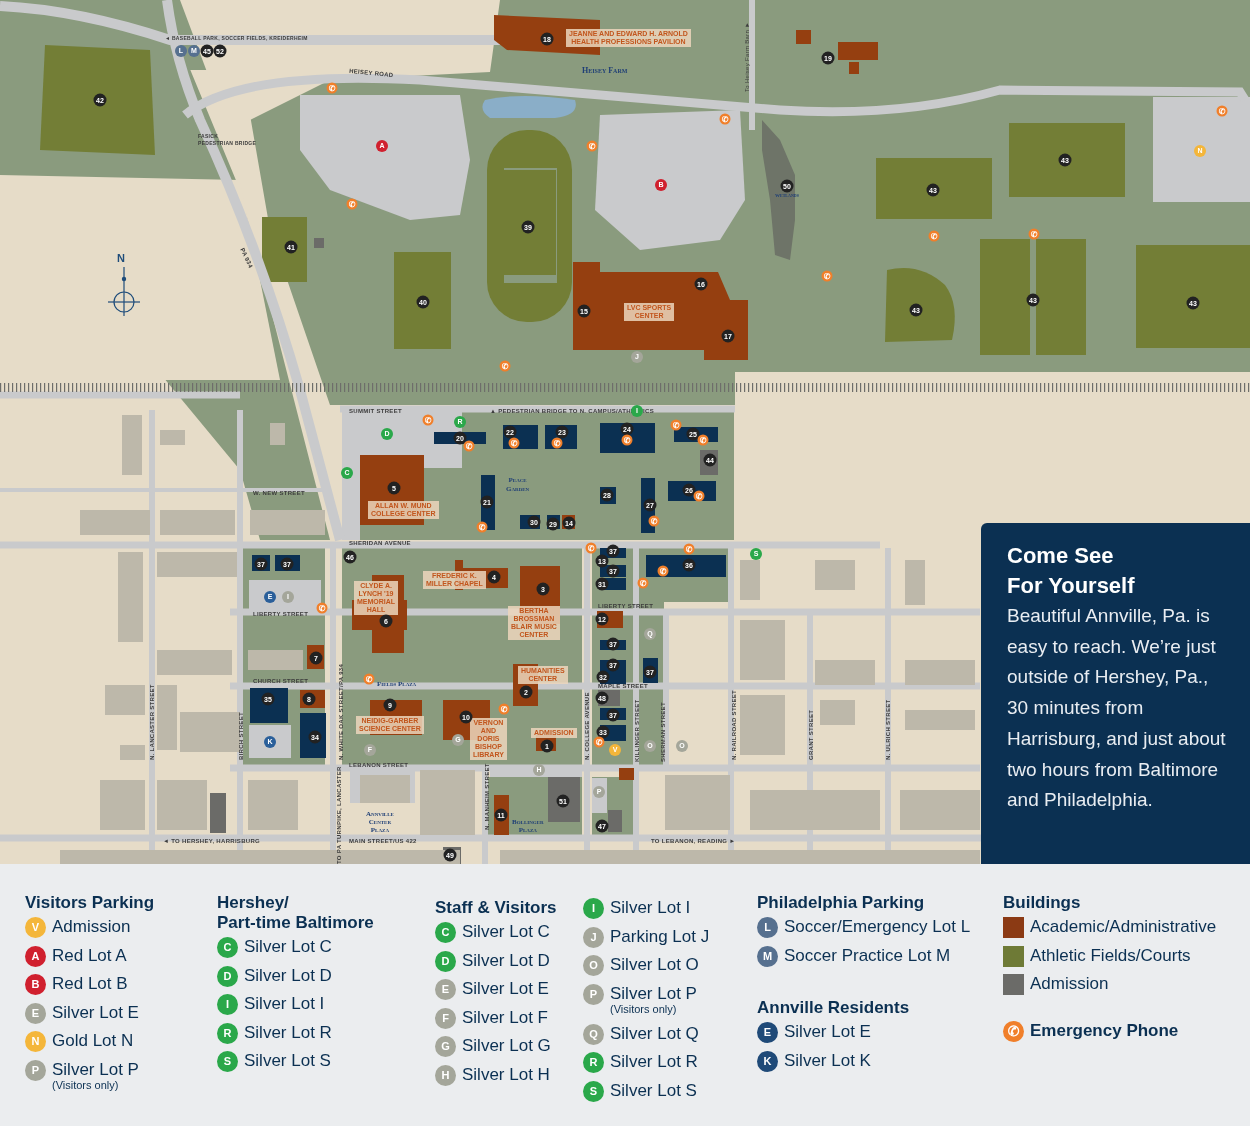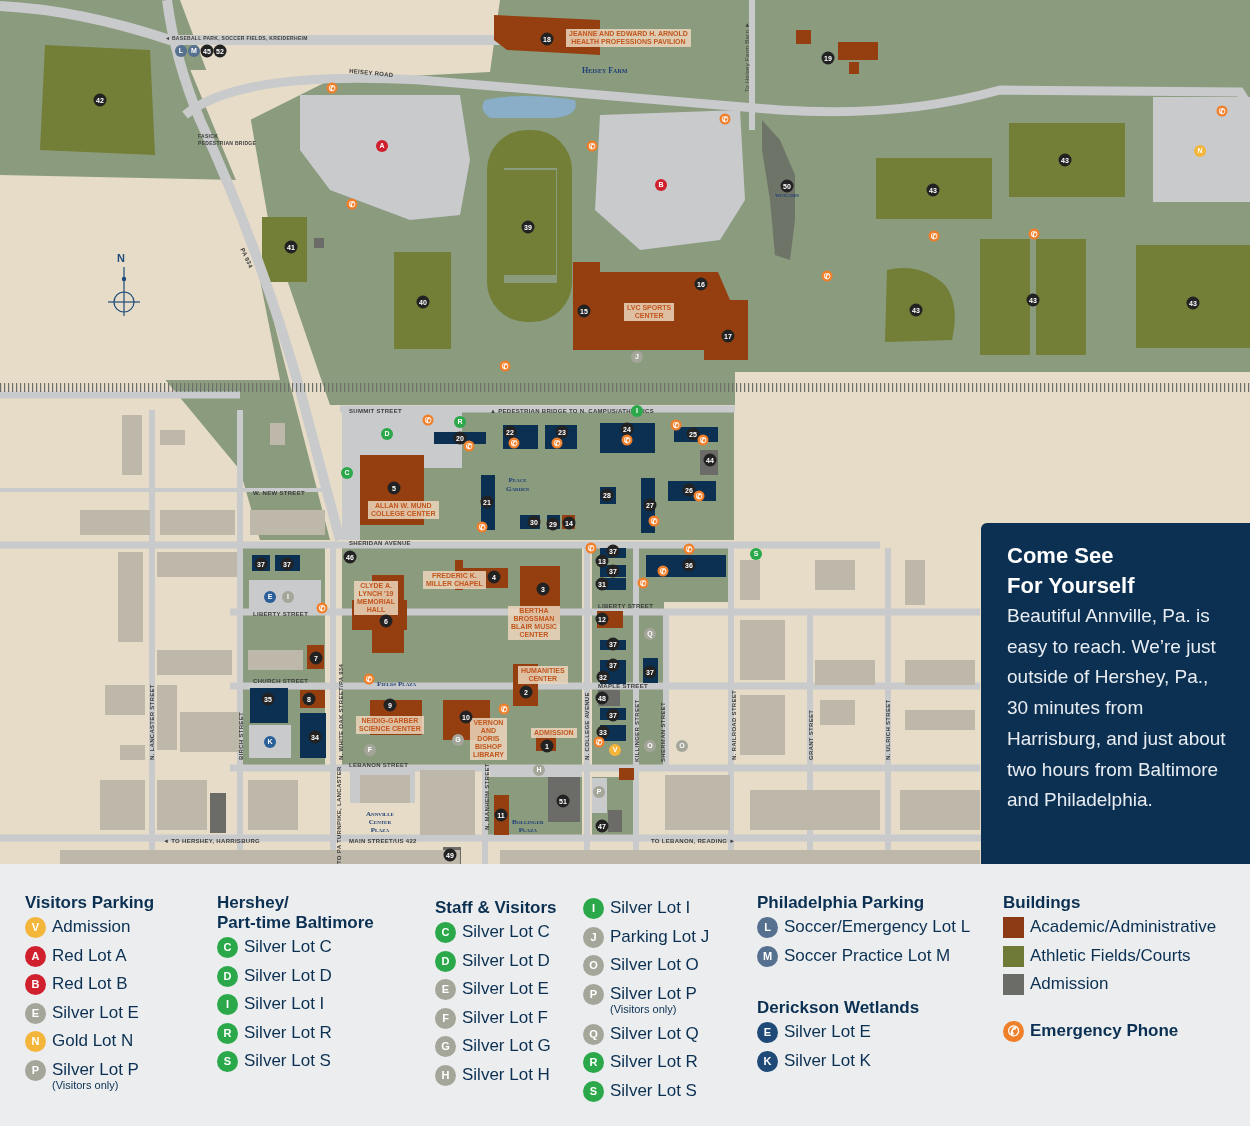--- a/index.html
+++ b/index.html
@@ -509,21 +509,21 @@
     <div>
         <div class="item">
           <span class="dot" style="background: rgb(86, 112, 143);">L</span>
           <span class="txt"><span>Soccer/Emergency Lot L</span></span>
         </div>
         <div class="item">
           <span class="dot" style="background: rgb(86, 112, 143);">M</span>
           <span class="txt"><span>Soccer Practice Lot M</span></span>
         </div>
       </div>
-    <h3 style="margin-top:24px;">Derickson Wetlands</h3>
+    <h3 style="margin-top:24px;">Annville Residents</h3>
     <div>
         <div class="item">
           <span class="dot" style="background: rgb(31, 74, 120);">E</span>
           <span class="txt"><span>Silver Lot E</span></span>
         </div>
         <div class="item">
           <span class="dot" style="background: rgb(31, 74, 120);">K</span>
           <span class="txt"><span>Silver Lot K</span></span>
         </div>
       </div>

